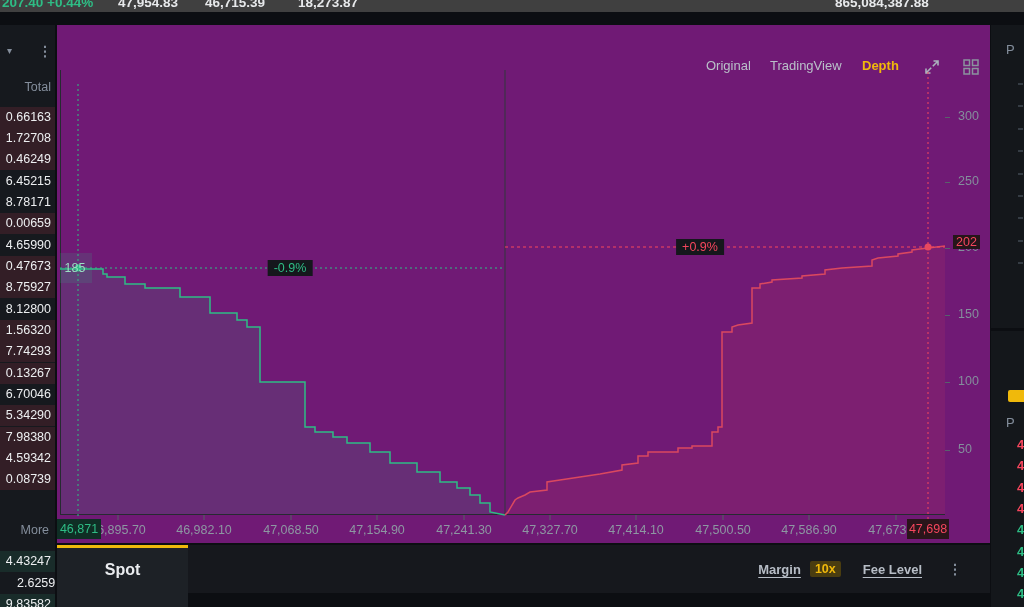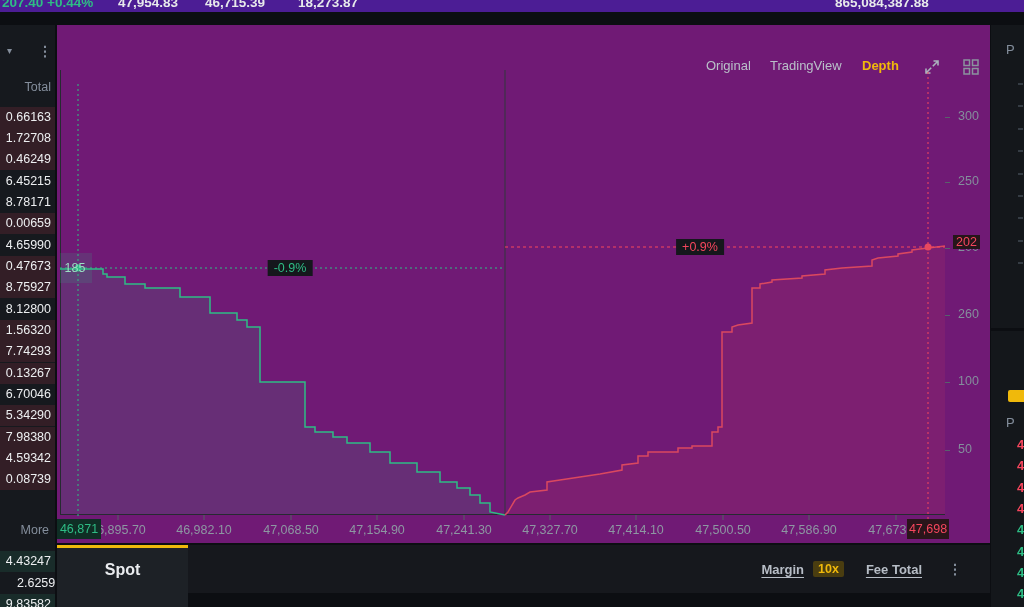--- a/index.html
+++ b/index.html
@@ -3,21 +3,21 @@
 <meta charset="utf-8">
 <style>
   html,body{margin:0;padding:0;}
   body{
     width:1024px;height:607px;overflow:hidden;position:relative;
     background:#0c0e12;color:#eaecef;
     font-family:"Liberation Sans",sans-serif;
     -webkit-font-smoothing:antialiased;
   }
   
-  .ticker{position:absolute;left:0;top:0;width:1024px;height:12px;background:#4c1d95;overflow:hidden;}
+  .ticker{position:absolute;left:0;top:0;width:1024px;height:12px;background:#404040;overflow:hidden;}
   .tk{position:absolute;top:-5px;font-size:13.5px;font-weight:700;color:#e7e9eb;white-space:nowrap;}
   .tk.up{color:#2ebd85;}
   .tk1{left:2px}.tk2{left:118px}.tk3{left:205px}.tk4{left:298px}.tk5{left:835px}
   
   .orderbook{position:absolute;left:0;top:25px;width:55px;height:582px;background:#16191e;overflow:hidden;}
   .ob-caret{position:absolute;left:7px;top:20px;color:#848e9c;font-size:10px;}
   .ob-dots{position:absolute;left:38px;top:18px;color:#848e9c;font-size:14px;font-weight:700;}
   .ob-total{position:absolute;right:4px;top:55px;color:#848e9c;font-size:12.5px;}
   .ob-more{position:absolute;right:6px;top:498px;color:#848e9c;font-size:12.5px;}
   .ob-row{position:absolute;left:0;width:55px;height:21px;line-height:21px;text-align:right;
@@ -167,21 +167,21 @@
       <div class="y-item" style="top: 104px;">
         <i class="y-dash"></i>
         <span class="y-txt">250</span>
       </div>
       <div class="y-item" style="top: 170px;">
         <i class="y-dash"></i>
         <span class="y-txt">200</span>
       </div>
       <div class="y-item" style="top: 237px;">
         <i class="y-dash"></i>
-        <span class="y-txt">260</span>
+        <span class="y-txt">150</span>
       </div>
       <div class="y-item" style="top: 304px;">
         <i class="y-dash"></i>
         <span class="y-txt">100</span>
       </div>
       <div class="y-item" style="top: 372px;">
         <i class="y-dash"></i>
         <span class="y-txt">50</span>
       </div>
     </div>
@@ -224,15 +224,15 @@
     <span class="rs-num buy" style="top: 539.8px;">4</span>
     <span class="rs-num buy" style="top: 561.1px;">4</span>
   </div>
 
 <div class="spot-tab">
   <span>Spot</span>
 </div>
 <div class="bottom-bar">
   <span class="link">Margin</span>
   <span class="lev-badge">10x</span>
-  <span class="link fee">Fee Total</span>
+  <span class="link fee">Fee Level</span>
   <span class="bb-dots">⋮</span>
 </div>
 
 </body></html>

